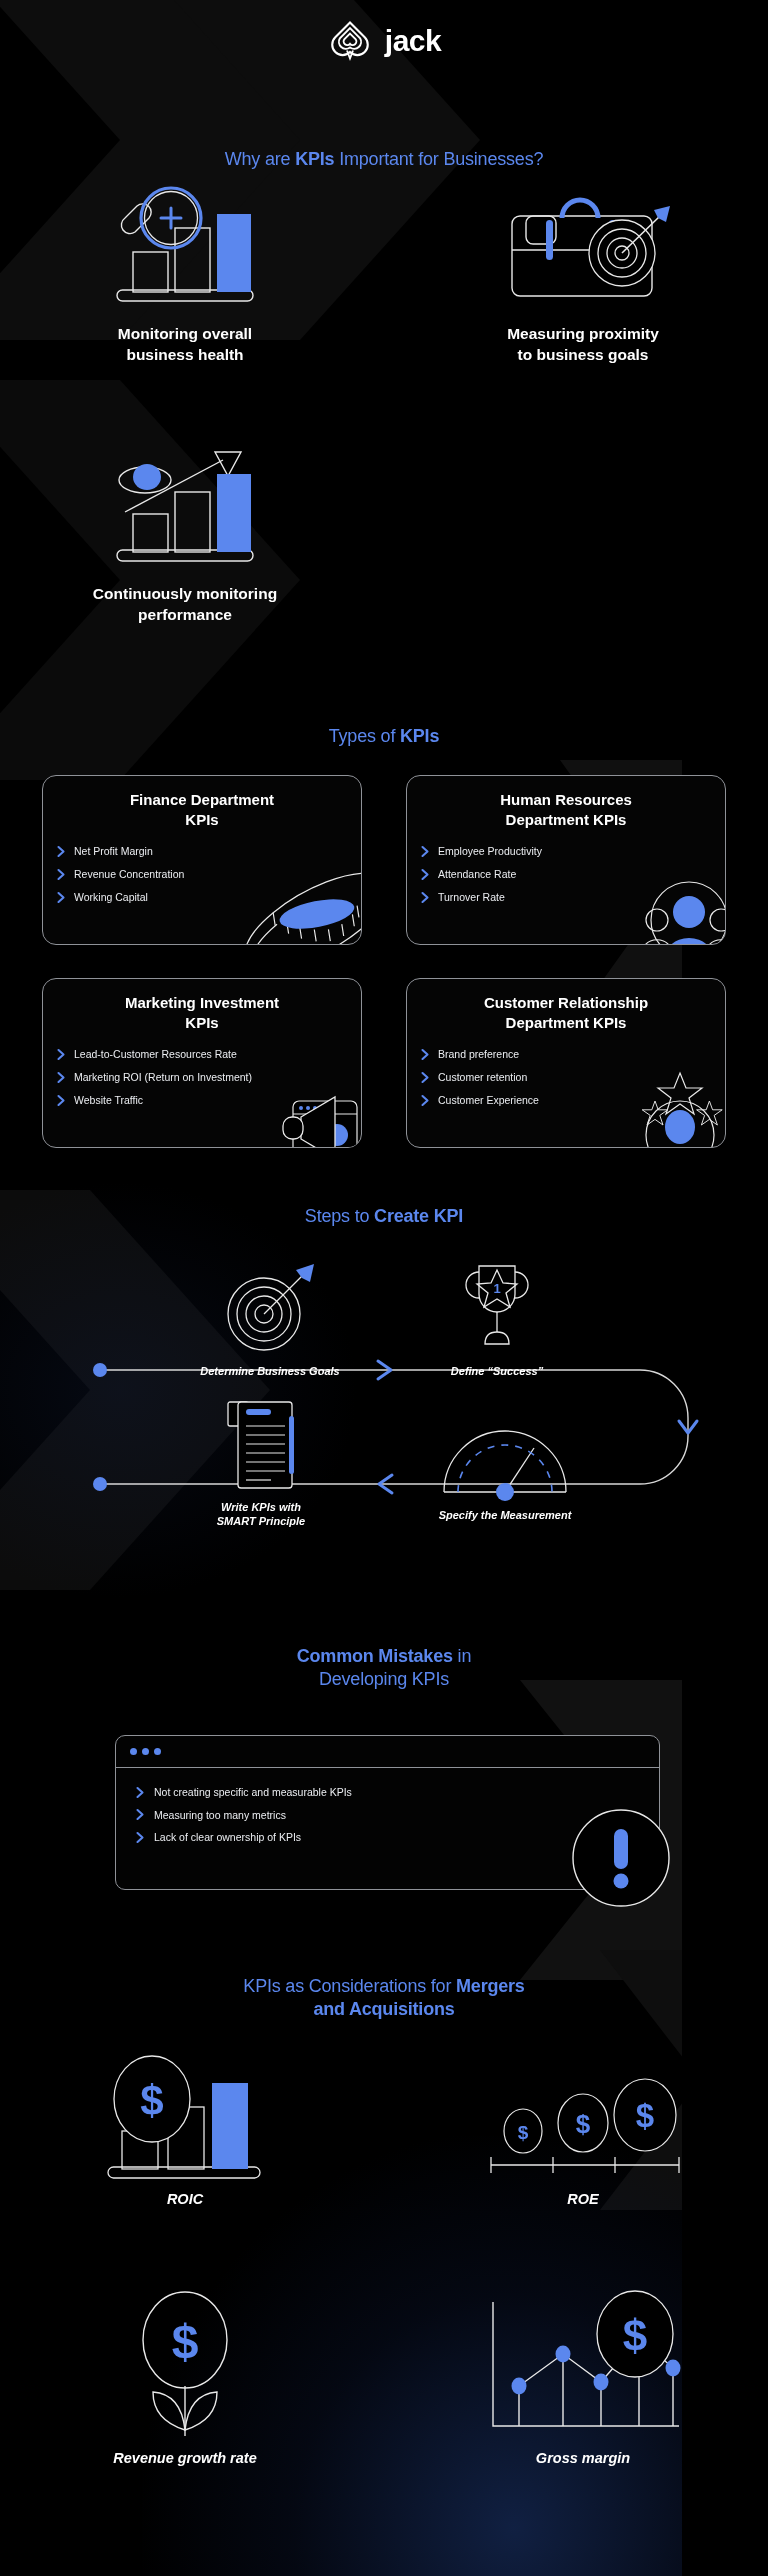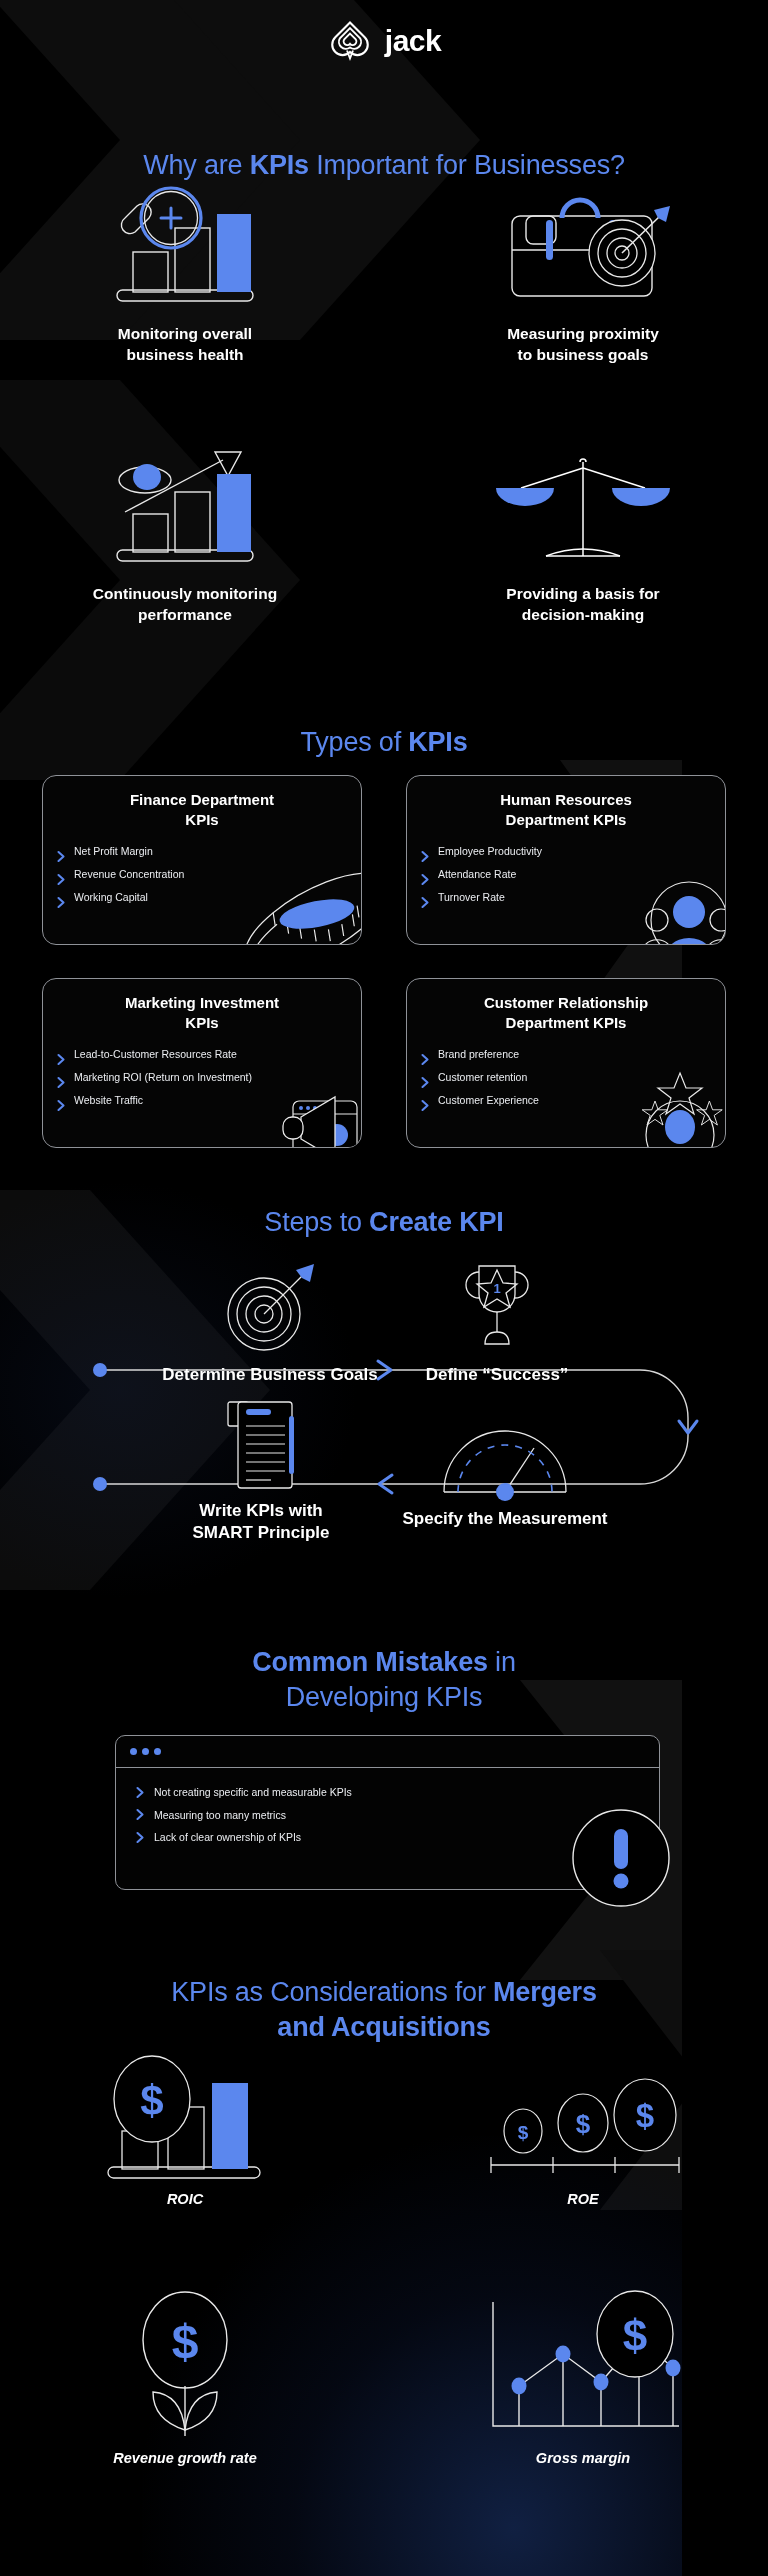--- a/index.html
+++ b/index.html
@@ -25,21 +25,21 @@
   }
 
   
   .logo-row { position:absolute; top:18px; left:0; width:768px; display:flex; justify-content:center; align-items:center; gap:12px; }
   .logo-mark { width: 46px; height: 46px; }
   .logo-text { font-size: 30px; font-weight: 700; letter-spacing: -0.5px; color:#fff; }
 
   
   .heading {
     position: absolute; width: 768px; text-align: center;
-    color: #5B87EE; font-size: 27px; line-height: 1.28; font-weight: 400;
+    color: #5B87EE; font-size: 18px; line-height: 1.28; font-weight: 400;
     letter-spacing: -0.2px;
   }
   .heading b { font-weight: 700; }
 
   
   .benefit { position: absolute; width: 300px; text-align: center; }
   .benefit .art { height: 120px; display:flex; align-items:flex-end; justify-content:center; }
   .benefit .cap {
     margin-top: 14px; font-size: 15.5px; font-weight: 700; line-height: 1.35; color: #fff;
   }
@@ -48,31 +48,31 @@
   .kpi-card {
     position: absolute; border: 1px solid #8f9298; border-radius: 14px;
     background: #050505; overflow: hidden;
   }
   .kpi-card h3 {
     text-align: center; font-size: 15px; font-weight: 700; line-height: 1.35;
     padding: 14px 16px 10px; color: #fff;
   }
   .kpi-card ul { list-style: none; padding: 0 14px 14px; }
   .kpi-card li {
-    display: flex; align-items: flex-end; gap: 8px;
+    display: flex; align-items: center; gap: 8px;
     font-size: 10.5px; color: #eceef2; line-height: 1.9; padding: 1.5px 0;
     position: relative; z-index: 2;
   }
   .chev { flex: 0 0 auto; width: 9px; height: 11px; }
   .card-art { position: absolute; pointer-events: none; }
 
   
   .step { position: absolute; width: 230px; text-align: center; }
   .step .art { height: 92px; display:flex; align-items:flex-end; justify-content:center; }
-  .step .cap { font-size: 17px; font-weight: 700; line-height: 1.3; color:#fff; }
+  .step .cap { font-size: 11px; font-weight: 700; line-height: 1.3; color:#fff;font-style:italic; }
 
   
   .window {
     position: absolute; border: 1px solid #8f9298; border-radius: 10px;
     background: #030303; overflow: visible;
   }
   .window-bar { height: 32px; border-bottom: 1px solid #8f9298; display: flex; align-items: center; padding-left: 14px; gap: 5px; }
   .dot { width: 7px; height: 7px; border-radius: 50%; background: #5B87EE; }
   .window ul { list-style: none; padding: 13px 2px 14px 20px; }
   .window li { display:flex; align-items:center; gap: 9px; font-size: 10.5px; color:#eceef2; line-height: 2.15; }
@@ -196,40 +196,20 @@
         <ellipse cx="52" cy="27" rx="14" ry="13" fill="#5B87EE"></ellipse>
         <rect x="122" y="24" width="34" height="78" fill="#5B87EE"></rect>
       </svg>
     </div>
     <div class="cap">
       <span>Continuously monitoring</span><br>
       <span>performance</span>
     </div>
   </div>
 
-  <div class="benefit" style="left:433px; top:450px;">
-    <div class="art">
-      <svg width="190" height="122" viewBox="0 0 190 122">
-        <g stroke="#fff" fill="none" stroke-width="1.5">
-          <path d="M95 14 v94"></path>
-          <path d="M95 20 L33 40"></path>
-          <path d="M95 20 L157 40"></path>
-          <path d="M58 108 q37 -14 74 0" stroke-width="1.5"></path>
-          <path d="M58 108 h74"></path>
-          <path d="M92 14 a3 3 0 0 1 6 0"></path>
-        </g>
-        <path d="M8 40 H66 A29 18 0 0 1 8 40 Z" fill="#5B87EE"></path>
-        <path d="M124 40 H182 A29 18 0 0 1 124 40 Z" fill="#5B87EE"></path>
-      </svg>
-    </div>
-    <div class="cap">
-      <span>Providing a basis for</span><br>
-      <span>decision-making</span>
-    </div>
-  </div>
 
   <div class="heading" style="top:725px;">
     <span>Types of </span><b>KPIs</b>
   </div>
 
   <div class="kpi-card" style="left:42px; top:775px; width:320px; height:170px;">
     <h3>
       <span>Finance Department</span><br>
       <span>KPIs</span>
     </h3>

